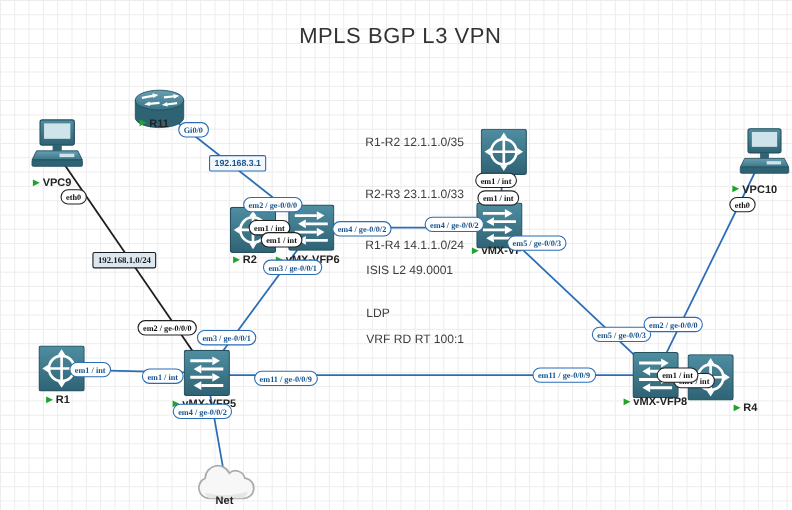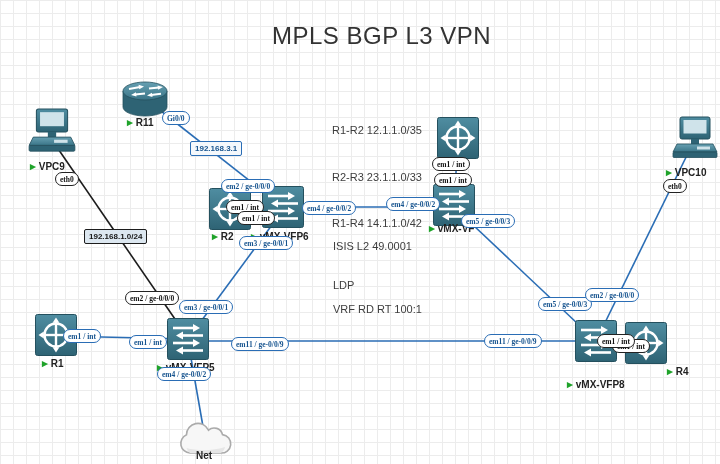--- a/index.html
+++ b/index.html
@@ -23,24 +23,24 @@
     position:absolute;z-index:4;font-size:7.5px;font-weight:700;line-height:9px;
     background:#fff;border-radius:8px;padding:1.5px 4px;white-space:nowrap;font-family:Liberation Serif, serif;
   }
   .pb{border:1.4px solid #2a6db5;color:#17548f;}
   .pk{border:1.4px solid #222;color:#111;}
   .rect-label{
     position:absolute;z-index:4;font-size:8px;font-weight:700;line-height:10px;
     border-radius:2px;padding:1.5px 4px;white-space:nowrap;
   }
   .rb{border:1.4px solid #2a6db5;color:#17548f;background:#f4f8fc;text-align:right;}
-  .rk{border:1.5px solid #1c1c1c;color:#161616;background:#dce7f0;}
+  .rk{border:1.5px solid #1c1c1c;color:#161616;background:#dce7f0;font-family:Liberation Serif, serif;}
   .note{position:absolute;z-index:3;font-size:11px;color:#3d3d3d;white-space:pre;}
   #title{
-    position:absolute;z-index:3;left:272px;top:22px;font-size:24px;color:#333;
+    position:absolute;z-index:3;left:272px;top:22px;font-size:20px;color:#333;
     letter-spacing:0.5px;white-space:nowrap;
   }
   #subnets{left:332px;top:92px;line-height:15.5px;}
 </style>
 </head>
 <body>
 
 <div id="canvas">
 
   <svg width="0" height="0" style="position:absolute" aria-hidden="true">
@@ -90,21 +90,21 @@
       <line x1="8" y1="9" x2="19" y2="7" stroke="#fff" stroke-width="2"></line>
       <path d="M23 6.4 l-5.5 -1.6 l0.8 4.4 z" fill="#fff"></path>
       <line x1="14" y1="14.5" x2="24" y2="13.5" stroke="#fff" stroke-width="2"></line>
       <path d="M10 15 l5.5 1.4 l-0.6 -4.2 z" fill="#fff"></path>
       <line x1="28" y1="8.5" x2="38" y2="7.5" stroke="#fff" stroke-width="2"></line>
       <path d="M42 7 l-5.5 -1.5 l0.7 4.3 z" fill="#fff"></path>
       <line x1="30" y1="15" x2="40" y2="13.8" stroke="#fff" stroke-width="2"></line>
       <path d="M26 15.5 l5.5 1.4 l-0.6 -4.2 z" fill="#fff"></path>
     </svg>
   </div>
-  <div class="nl tri" style="left:127px;top:117px"><span>R11</span></div>
+  <div class="nl tri" style="left:127px;top:107px"><span>R11</span></div>
 
   <div class="icon" style="left:437px;top:117px">
     <svg width="42" height="42" viewBox="0 0 42 42">
       <rect x="0.5" y="0.5" width="41" height="41" rx="2" fill="url(#tg)" stroke="#24505e"></rect>
       <circle cx="21" cy="21" r="11.5" fill="none" stroke="#fff" stroke-width="2.4"></circle>
       <line x1="21" y1="8" x2="21" y2="34" stroke="#fff" stroke-width="2.4"></line>
       <path d="M21 3.5 l-3.4 5.3 h6.8 z" fill="#fff"></path>
         <path d="M21 38.5 l-3.4 -5.3 h6.8 z" fill="#fff"></path>
       <line x1="8" y1="21" x2="34" y2="21" stroke="#fff" stroke-width="2.4"></line>
       <path d="M3.5 21 l5.3 -3.4 v6.8 z" fill="#fff"></path>
@@ -204,21 +204,21 @@
       <line x1="6" y1="10" x2="26" y2="10" stroke="#fff" stroke-width="2.6"></line>
         <path d="M33 10 l-7 -4 v8 z" fill="#fff"></path>
       <line x1="36" y1="17.5" x2="16" y2="17.5" stroke="#fff" stroke-width="2.6"></line>
         <path d="M9 17.5 l7 -4 v8 z" fill="#fff"></path>
       <line x1="6" y1="25" x2="26" y2="25" stroke="#fff" stroke-width="2.6"></line>
         <path d="M33 25 l-7 -4 v8 z" fill="#fff"></path>
       <line x1="36" y1="32.5" x2="16" y2="32.5" stroke="#fff" stroke-width="2.6"></line>
         <path d="M9 32.5 l7 -4 v8 z" fill="#fff"></path>
     </svg>
   </div>
-  <div class="nl tri" style="left:567px;top:379px"><span>vMX-VFP8</span></div>
+  <div class="nl tri" style="left:567px;top:360px"><span>vMX-VFP8</span></div>
 
   <div class="icon" style="left:625px;top:322px">
     <svg width="42" height="42" viewBox="0 0 42 42">
       <rect x="0.5" y="0.5" width="41" height="41" rx="2" fill="url(#tg)" stroke="#24505e"></rect>
       <circle cx="21" cy="21" r="11.5" fill="none" stroke="#fff" stroke-width="2.4"></circle>
       <line x1="21" y1="8" x2="21" y2="34" stroke="#fff" stroke-width="2.4"></line>
       <path d="M21 3.5 l-3.4 5.3 h6.8 z" fill="#fff"></path>
         <path d="M21 38.5 l-3.4 -5.3 h6.8 z" fill="#fff"></path>
       <line x1="8" y1="21" x2="34" y2="21" stroke="#fff" stroke-width="2.4"></line>
       <path d="M3.5 21 l5.3 -3.4 v6.8 z" fill="#fff"></path>
@@ -264,20 +264,20 @@
   <span class="pill pb" style="left:157px;top:367px">em4 / ge-0/0/2</span>
 
   <span class="pill pk" style="left:612px;top:339px">em1 / int</span>
   <span class="pill pk" style="left:597px;top:334px">em1 / int</span>
 
   <div id="title">MPLS BGP L3 VPN</div>
 
   <div id="subnets" class="note">
     <div>R1-R2 12.1.1.0/35</div>
     <div>R2-R3 23.1.1.0/33</div>
-    <div>R1-R4 14.1.1.0/42</div>
+    <div>R1-R4 14.1.1.0/24</div>
   </div>
 
   <div class="note" style="left:333px;top:240px">ISIS L2 49.0001</div>
   <div class="note" style="left:333px;top:279px">LDP</div>
   <div class="note" style="left:333px;top:303px">VRF RD RT 100:1</div>
 
 </div>
 
 </body></html>

